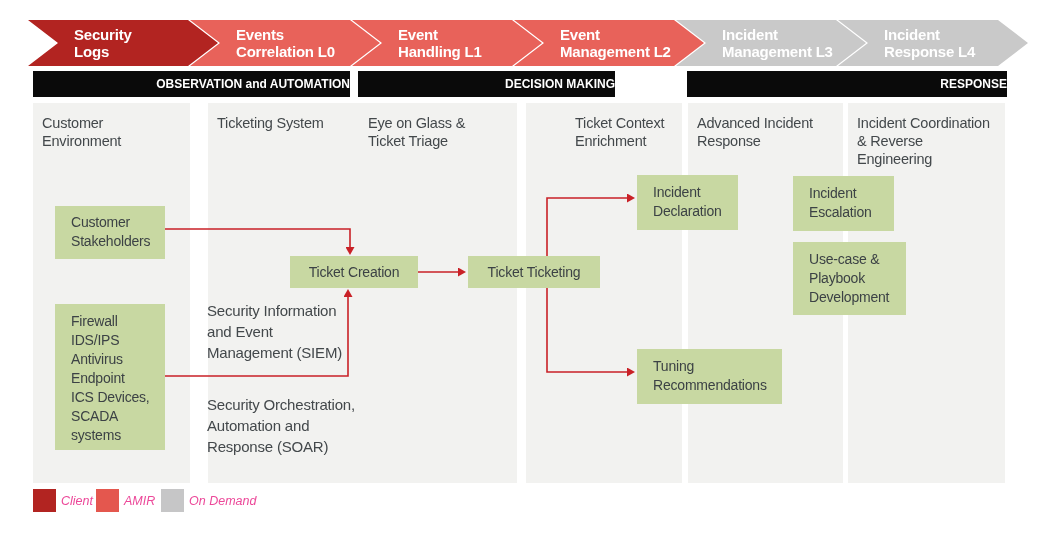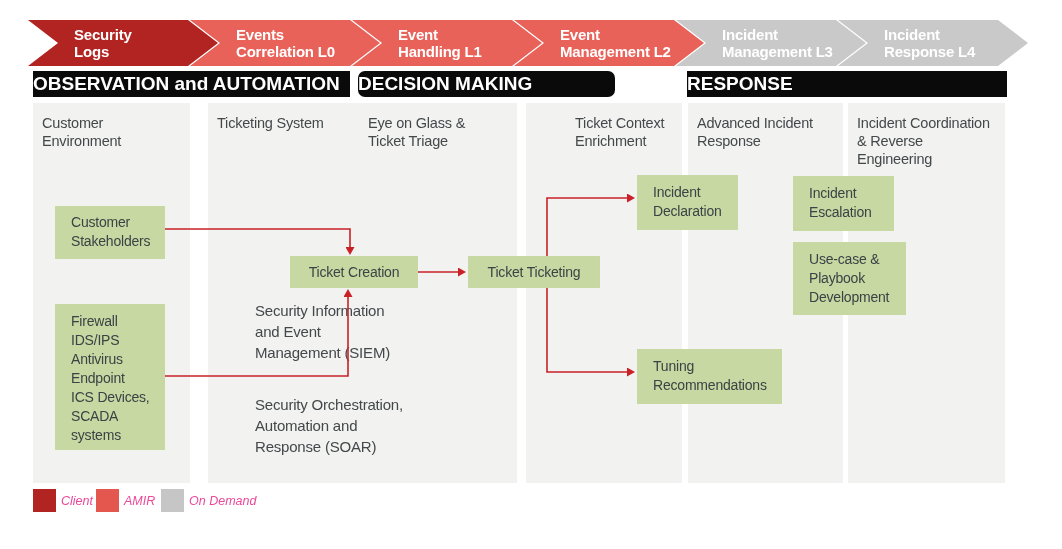--- a/index.html
+++ b/index.html
@@ -14,37 +14,37 @@
     clip-path:polygon(0 0,calc(100% - 30px) 0,100% 50%,calc(100% - 30px) 100%,0 100%,30px 50%);
     color:#ffffff;font-weight:bold;font-size:15px;line-height:17px;
     display:flex;align-items:center;box-sizing:border-box;padding-left:46px;
   }
   .chev-dark{background:#b22421;}
   .chev-red{background:#e8625a;}
   .chev-gray{background:#c9c9c9;}
   
   .phasebar{
     position:absolute;top:71px;height:26px;background:#0a0a0a;color:#ffffff;
-    font-weight:bold;font-size:19px;line-height:26px;text-align:left;letter-spacing:0;
+    font-weight:bold;font-size:12px;line-height:26px;text-align:right;letter-spacing:0;
   }
   
   .col{position:absolute;top:103px;height:380px;background:#f2f2f0;box-sizing:border-box;}
   .col-h{
     padding:11px 8px 0 9px;font-size:14.5px;line-height:18px;color:#43484b;
     font-weight:500;white-space:pre-line;
   }
   
   .gbox{
     position:absolute;background:#c8d8a2;color:#3c4245;font-size:14px;line-height:19px;
     box-sizing:border-box;padding:6px 6px 0 16px;white-space:pre-line;
   }
   .gbox.center{display:flex;align-items:center;justify-content:center;text-align:center;padding:16px;}
   
   .plain{
-    position:absolute;font-size:15px;line-height:21px;color:#43484b;white-space:pre-line;margin-left:48px;
+    position:absolute;font-size:15px;line-height:21px;color:#43484b;white-space:pre-line;
   }
   
   svg.arrows{position:absolute;left:0;top:0;pointer-events:none;}
   
   .legend-item{position:absolute;top:489px;display:flex;align-items:center;}
   .swatch{width:23px;height:23px;display:inline-block;}
   .sw-client{background:#b22421;}
   .sw-amir{background:#e4574e;}
   .sw-ondemand{background:#c6c6c7;}
   .legend-label{font-style:italic;font-size:12.5px;color:#ec4899;margin-left:5px;letter-spacing:0;}
@@ -73,21 +73,21 @@
   <div class="chevron chev-gray" style="left:676px;">
       <span class="pre">Incident
 Management L3</span>
     </div>
   <div class="chevron chev-gray" style="left:838px;">
       <span class="pre">Incident
 Response L4</span>
     </div>
 
   <div class="phasebar" style="left:33px;width:317px;">OBSERVATION and AUTOMATION</div>
-  <div class="phasebar" style="left:358px;width:257px;border-radius:7px;">DECISION MAKING</div>
+  <div class="phasebar" style="left:358px;width:257px;">DECISION MAKING</div>
   <div class="phasebar" style="left:687px;width:320px;">RESPONSE</div>
 
   <div class="col" style="left:33px;width:157px;">
       <div class="col-h">Customer Environment</div>
     </div>
   <div class="col" style="left:196px;width:156px;margin-left:12px;">
       <div class="col-h">Ticketing System</div>
     </div>
   <div class="col" style="left:359px;width:158px;">
       <div class="col-h">Eye on Glass &amp;

